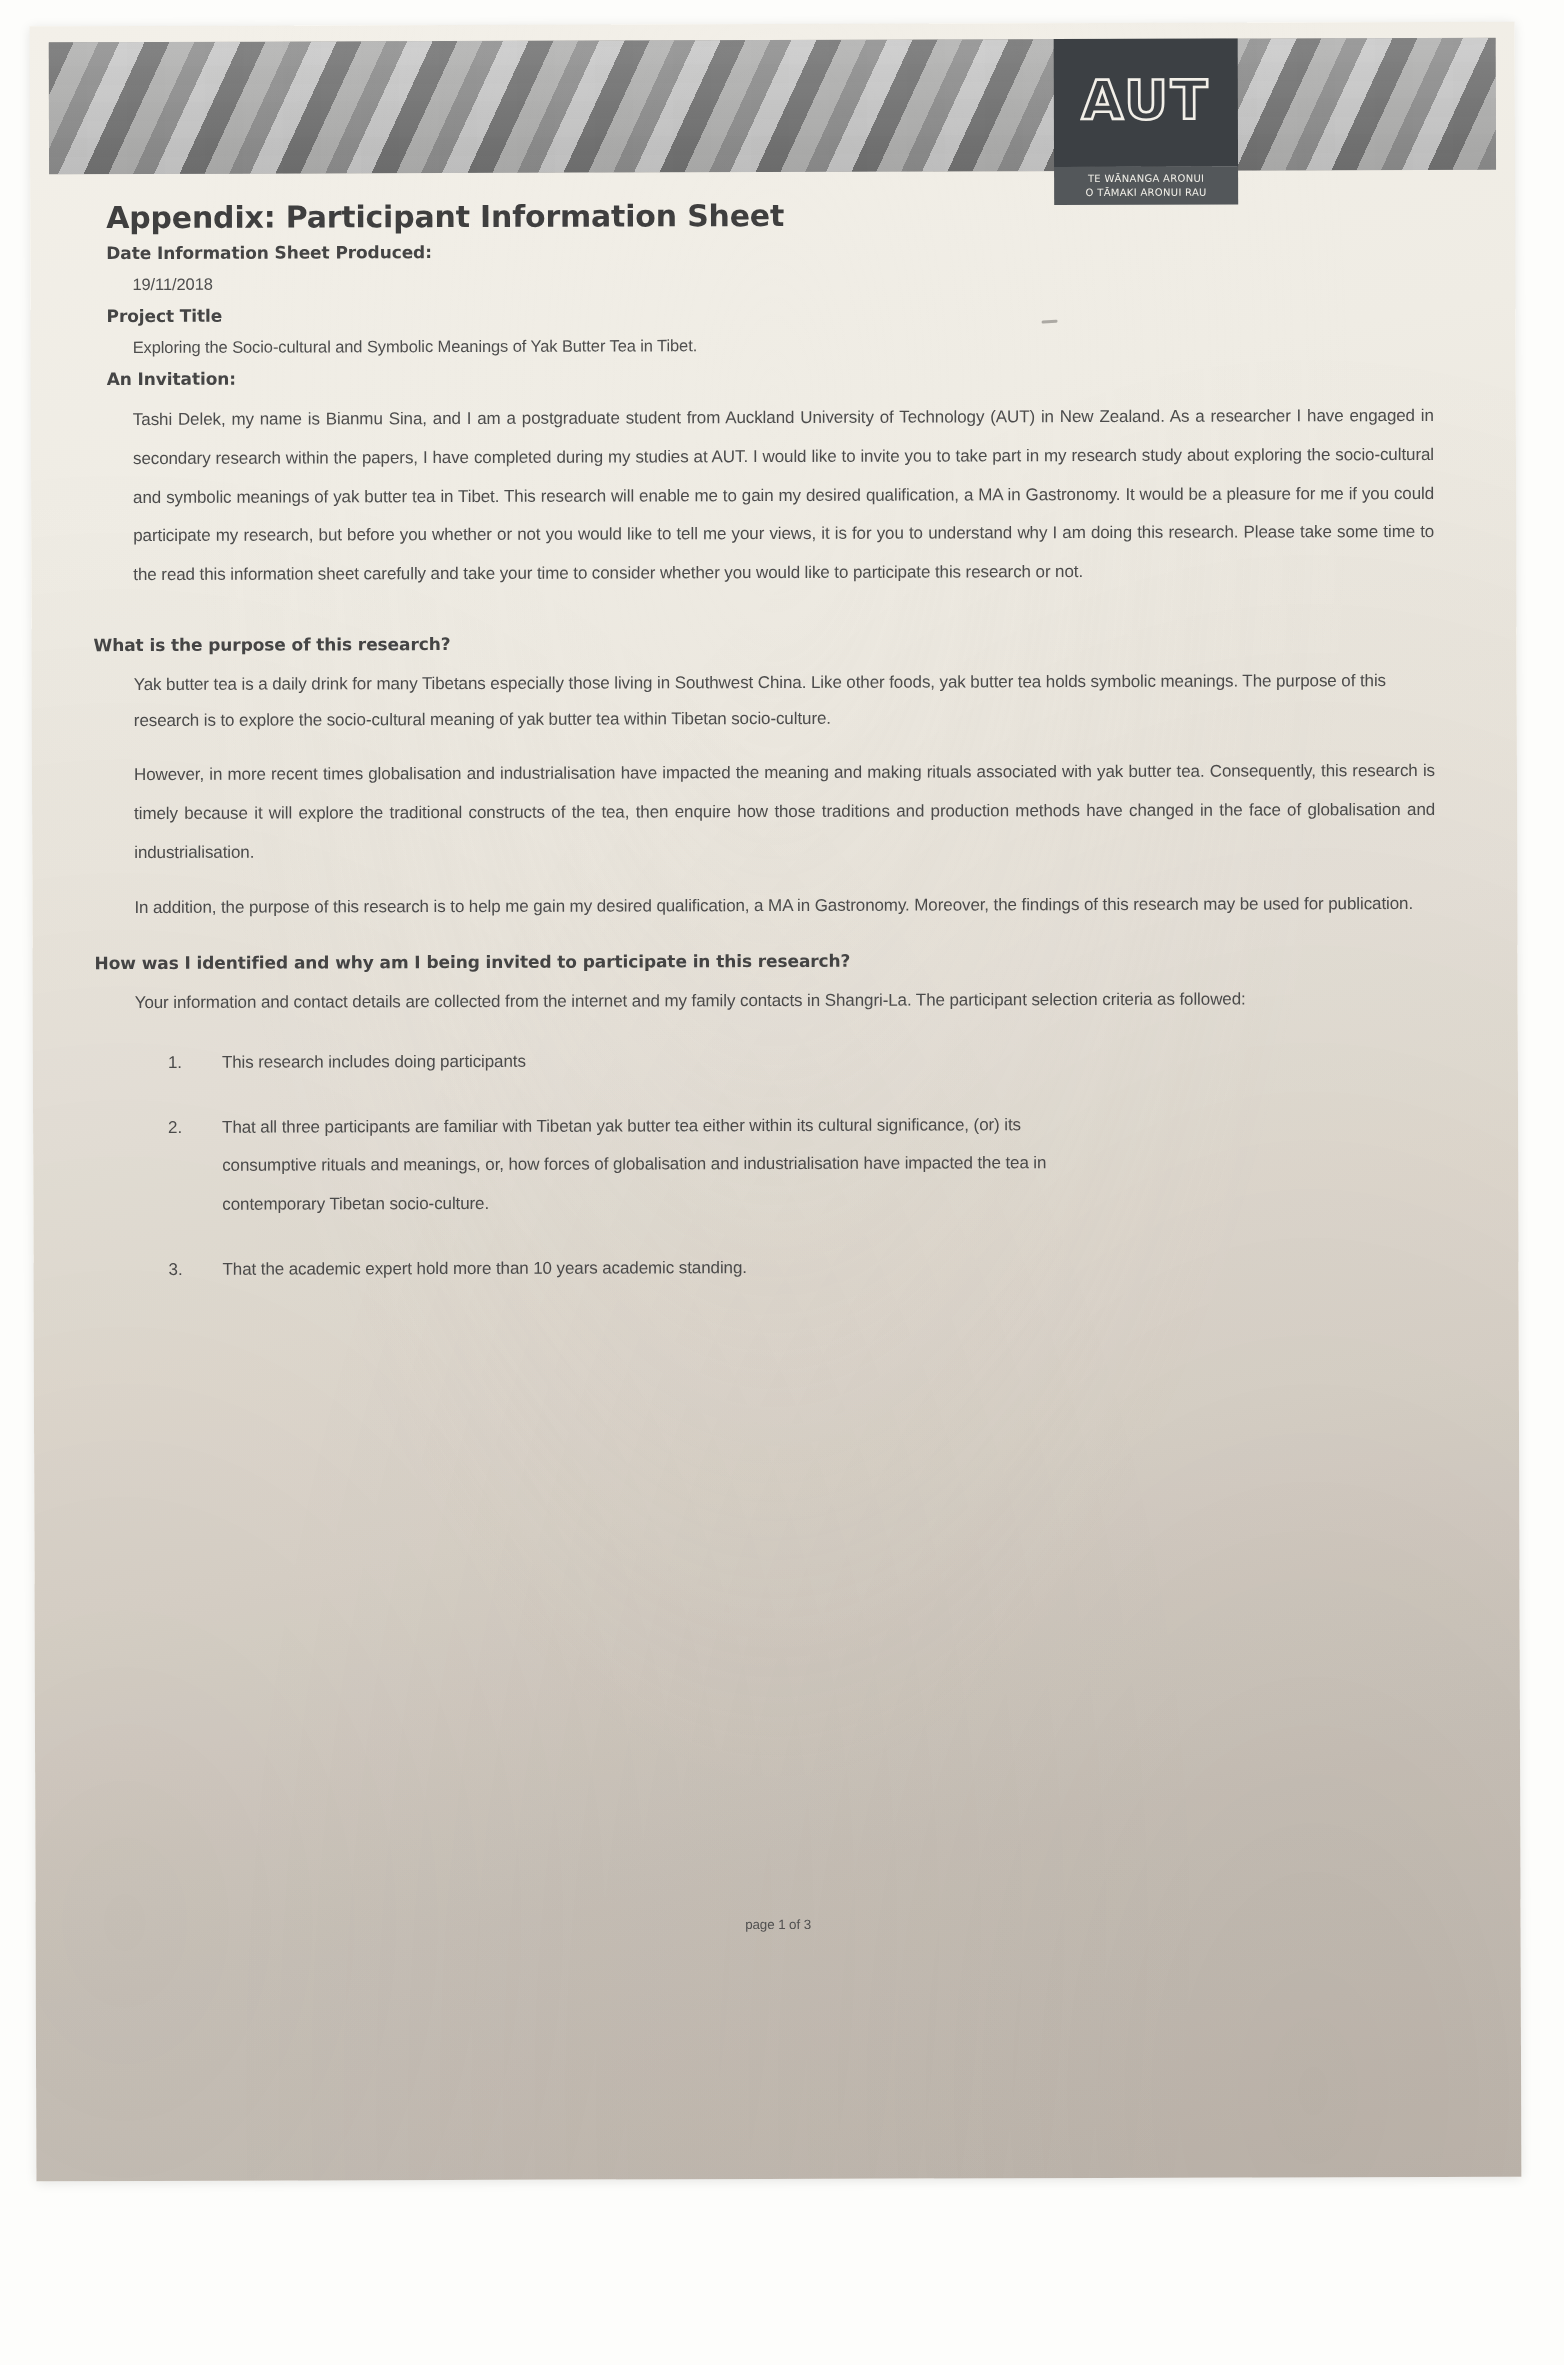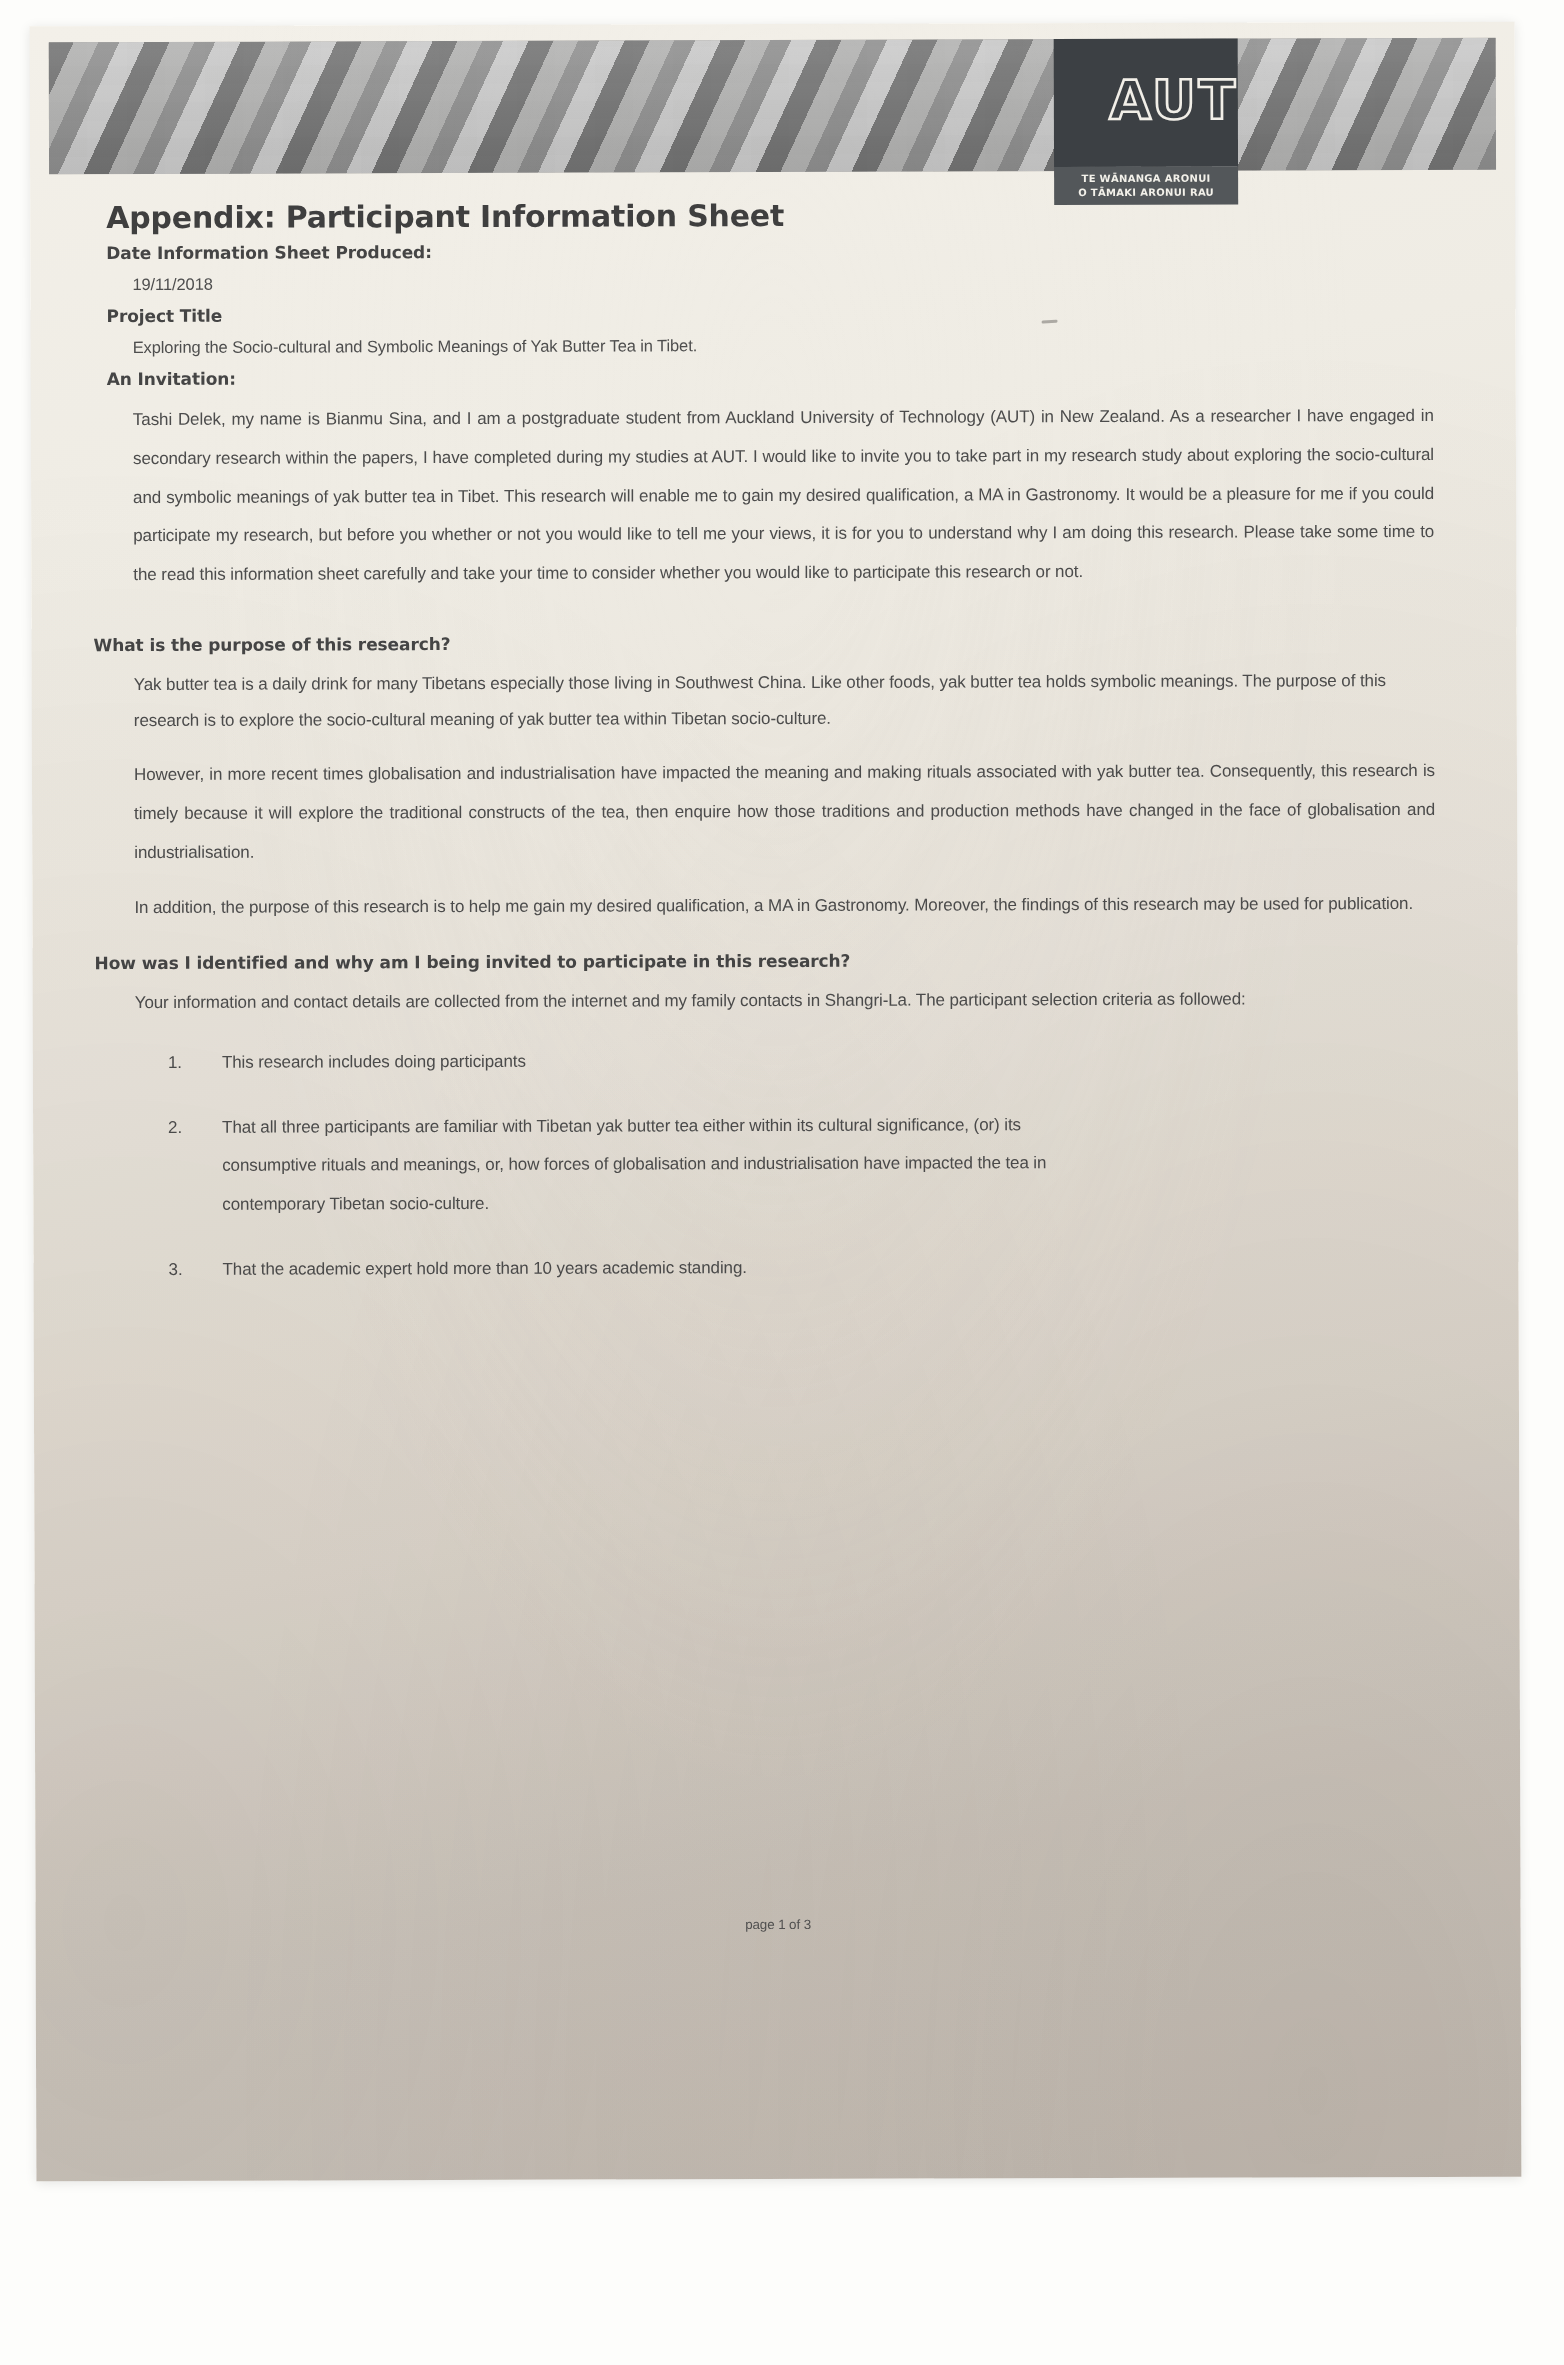--- a/index.html
+++ b/index.html
@@ -97,21 +97,21 @@
     height: 167px;
   }
   .aut-mark {
     position: absolute;
     left: 0; top: 0;
     width: 184px;
     height: 128px;
     background: #3c4044;
     display: flex;
     align-items: center;
-    justify-content: flex-end;
+    justify-content: center;
   }
   .aut-letters {
     font-family: "DejaVu Sans", sans-serif;
     font-weight: 700;
     font-size: 54px;
     letter-spacing: 2.6px;
     color: #3c4044;
     -webkit-text-stroke: 2.6px #f2efe8;
     text-shadow: 0 0 0.9px rgba(242,239,232,.55);
     line-height: 1;
@@ -122,21 +122,21 @@
     left: 0; top: 128px;
     width: 184px;
     height: 38px;
     background: #53575a;
     color: #f3f1ea;
     display: flex;
     flex-direction: column;
     align-items: center;
     justify-content: center;
     font-family: "DejaVu Sans", sans-serif;
-    font-weight: 700;
+    font-weight: 400;
     font-size: 10px;
     letter-spacing: 0.3px;
     line-height: 1.32;
     text-align: center;
   }
 
   
   .doc {
     position: absolute;
     left: 0;

